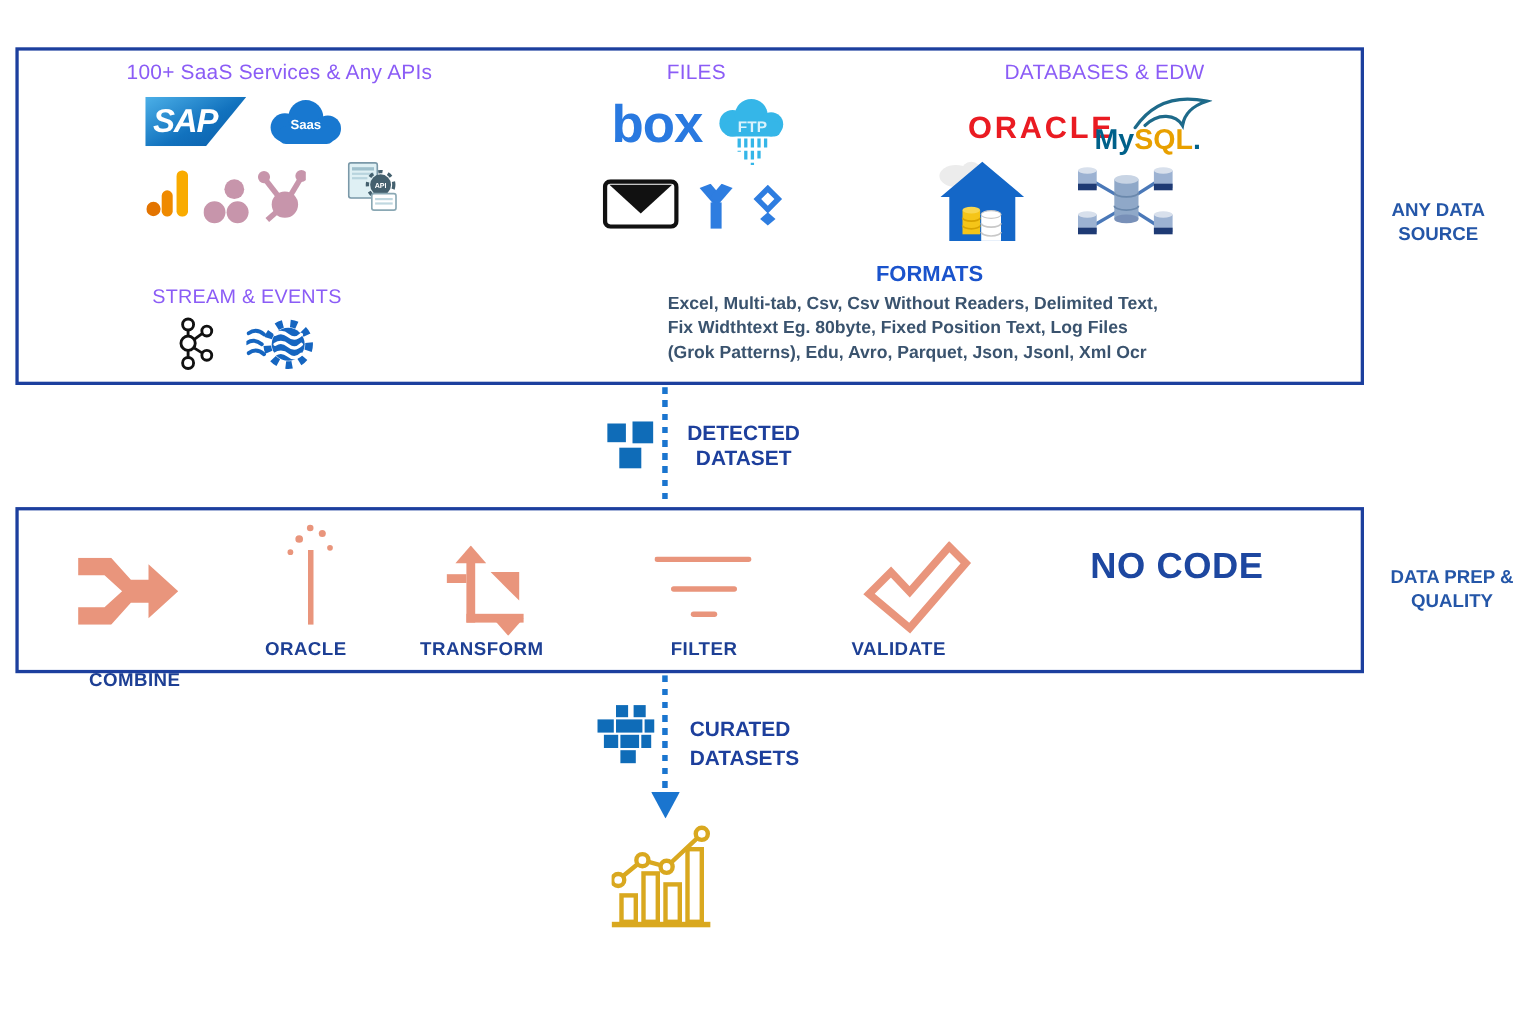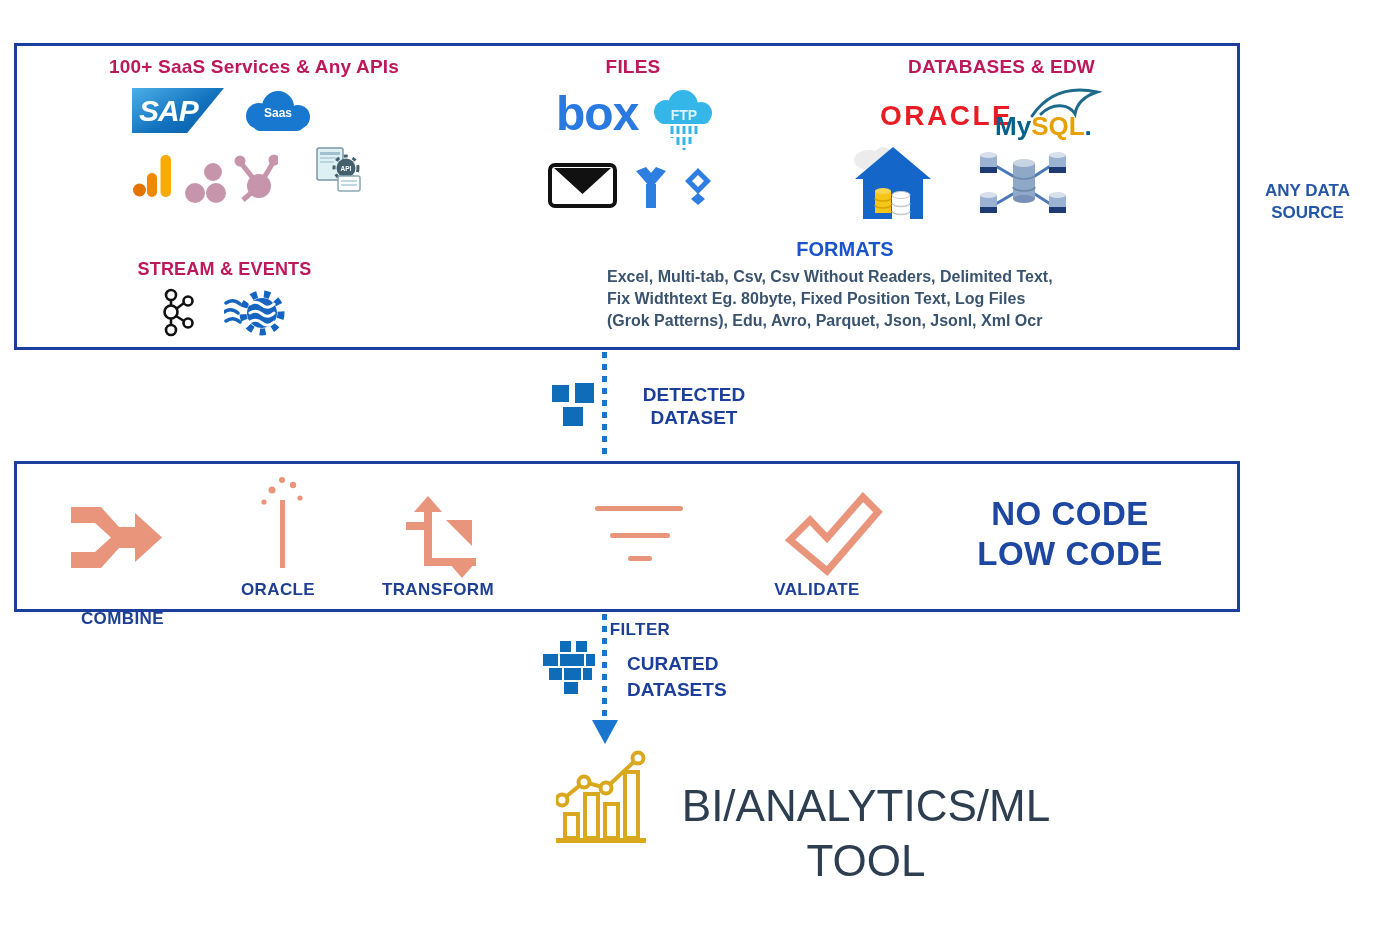--- a/index.html
+++ b/index.html
@@ -1,20 +1,20 @@
 <!DOCTYPE html>
 <html><head>
 <meta charset="utf-8">
 <style>
   html,body{margin:0;padding:0;background:#fff;}
   .canvas{position:relative;width:1400px;height:933px;background:#fff;overflow:hidden;
           font-family:"Liberation Sans",sans-serif;}
   .abs{position:absolute;}
   .box{position:absolute;border:3px solid #1c3f9e;box-sizing:border-box;background:transparent;}
-  .sec-title{color:#be185d;font-weight:bold;font-size:19px;text-align:center;letter-spacing:.2px;}
+  .sec-title{color:#8b5cf6;font-weight:normal;font-size:19px;text-align:center;letter-spacing:.2px;}
   .formats-title{color:#1a53cc;font-weight:bold;font-size:20px;text-align:center;}
   .body-text{color:#3a536e;font-weight:bold;font-size:16px;line-height:22px;}
   .flow-label{color:#1d3f9c;font-weight:bold;font-size:19px;line-height:23px;}
   .step-label{color:#1d3f94;font-weight:bold;font-size:17px;text-align:center;letter-spacing:.4px;}
   .nocode{color:#1d47a0;font-weight:bold;font-size:33px;line-height:40px;text-align:center;letter-spacing:.5px;}
   .side-label{color:#2456a8;font-weight:bold;font-size:17px;text-align:center;line-height:22px;}
   .bi-text{color:#2c3e50;font-weight:500;font-size:44px;line-height:55px;text-align:center;}
   .dotted{width:5px;background:repeating-linear-gradient(to bottom,#1a75cf 0 6px,transparent 6px 12px);}
   .sap{background:linear-gradient(150deg,#4cb0e8 0%,#1272be 55%,#0a5ca8 100%);
        clip-path:polygon(0 0,100% 0,60% 100%,0 100%);display:flex;align-items:center;}
@@ -227,21 +227,21 @@
   <div class="abs dotted" style="left:602px;top:352px;height:108px;"></div>
 
   <svg class="abs" style="left:552px;top:383px;" width="42" height="43" viewBox="0 0 42 43">
     <g fill="#0f6cb8">
       <rect x="0" y="2" width="17" height="17"></rect>
       <rect x="23" y="0" width="19" height="20"></rect>
       <rect x="11" y="24" width="20" height="19"></rect>
     </g>
   </svg>
 
-  <div class="abs flow-label" style="left:621px;top:383px;width:110px;text-align:center;margin-left:18px;">
+  <div class="abs flow-label" style="left:621px;top:383px;width:110px;text-align:center;">
     <div>DETECTED</div>
     <div>DATASET</div>
   </div>
 
   <div class="box" style="left:14px;top:461px;width:1226px;height:151px;"></div>
 
   <svg class="abs" style="left:71px;top:507px;" width="91" height="61" viewBox="0 0 91 61">
     <path fill="#e9957c" d="M0,0 L30,0 L48,20 L64,20 L64,6 L91,30.5 L64,55 L64,41 L48,41 L30,61 L0,61 L0,45 L24,45 L40,30.5 L24,16 L0,16 Z"></path>
   </svg>
   <div class="abs step-label" style="left:54px;top:609px;width:110px;text-align:right;">COMBINE</div>
@@ -270,32 +270,35 @@
   </svg>
   <div class="abs step-label" style="left:375px;top:580px;width:126px;">TRANSFORM</div>
 
   <svg class="abs" style="left:595px;top:506px;" width="90" height="58" viewBox="0 0 90 58">
     <g fill="#e9957c">
       <rect x="0" y="0" width="88" height="5" rx="2.5"></rect>
       <rect x="15" y="27" width="60" height="5" rx="2.5"></rect>
       <rect x="33" y="50" width="24" height="5" rx="2.5"></rect>
     </g>
   </svg>
-  <div class="abs step-label" style="left:585px;top:580px;width:110px;margin-top:40px;">FILTER</div>
+  <div class="abs step-label" style="left:585px;top:580px;width:110px;">FILTER</div>
 
   <svg class="abs" style="left:783px;top:492px;" width="100" height="86" viewBox="0 0 100 86">
     <polygon points="7,48 27,28 44,46 80,5 95,20 44,79" fill="none" stroke="#e9957c" stroke-width="7" stroke-linejoin="miter"></polygon>
   </svg>
   <div class="abs step-label" style="left:762px;top:580px;width:110px;">VALIDATE</div>
 
   <div class="abs nocode" style="left:960px;top:494px;width:220px;">
     <div>NO CODE</div>
-    <div>LOW CODE</div>
-  </div>
-
+  </div>
+
+  <div class="abs side-label" style="left:1250px;top:514px;width:140px;">
+    <div>DATA PREP &amp;</div>
+    <div>QUALITY</div>
+  </div>
 
   <div class="abs dotted" style="left:602px;top:614px;height:104px;"></div>
 
   <svg class="abs" style="left:543px;top:641px;" width="52" height="53" viewBox="0 0 52 53">
     <g fill="#0f6cb8">
       <rect x="17" y="0" width="11" height="11"></rect>
         <rect x="33" y="0" width="11" height="11"></rect>
       <rect x="0" y="13" width="15" height="12"></rect>
         <rect x="17" y="13" width="24" height="12"></rect>
         <rect x="43" y="13" width="9" height="12"></rect>
@@ -325,18 +328,14 @@
     </g>
     <polyline points="6,52 28,34 50,40 82,10" fill="none" stroke="#d9a81f" stroke-width="4"></polyline>
     <g fill="#ffffff" stroke="#d9a81f" stroke-width="4">
       <circle cx="6" cy="52" r="5.5"></circle>
         <circle cx="28" cy="34" r="5.5"></circle>
       <circle cx="50" cy="40" r="5.5"></circle>
         <circle cx="82" cy="10" r="5.5"></circle>
     </g>
   </svg>
 
-  <div class="abs bi-text" style="left:660px;top:778px;width:412px;">
-    <div>BI/ANALYTICS/ML</div>
-    <div>TOOL</div>
-  </div>
 
 </div>
 
 </body></html>

